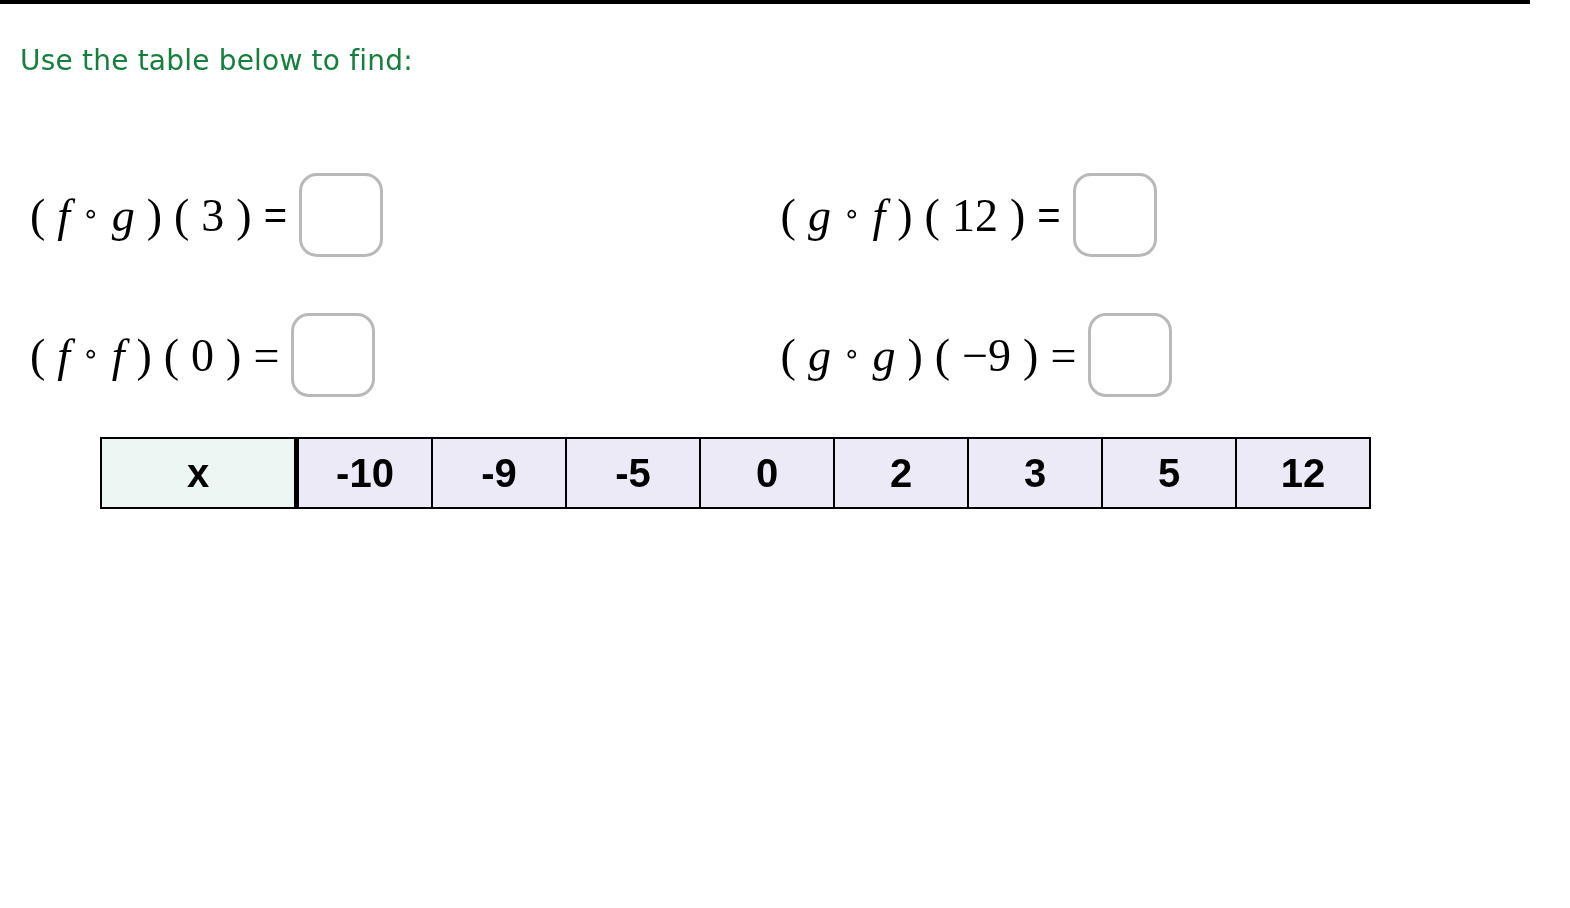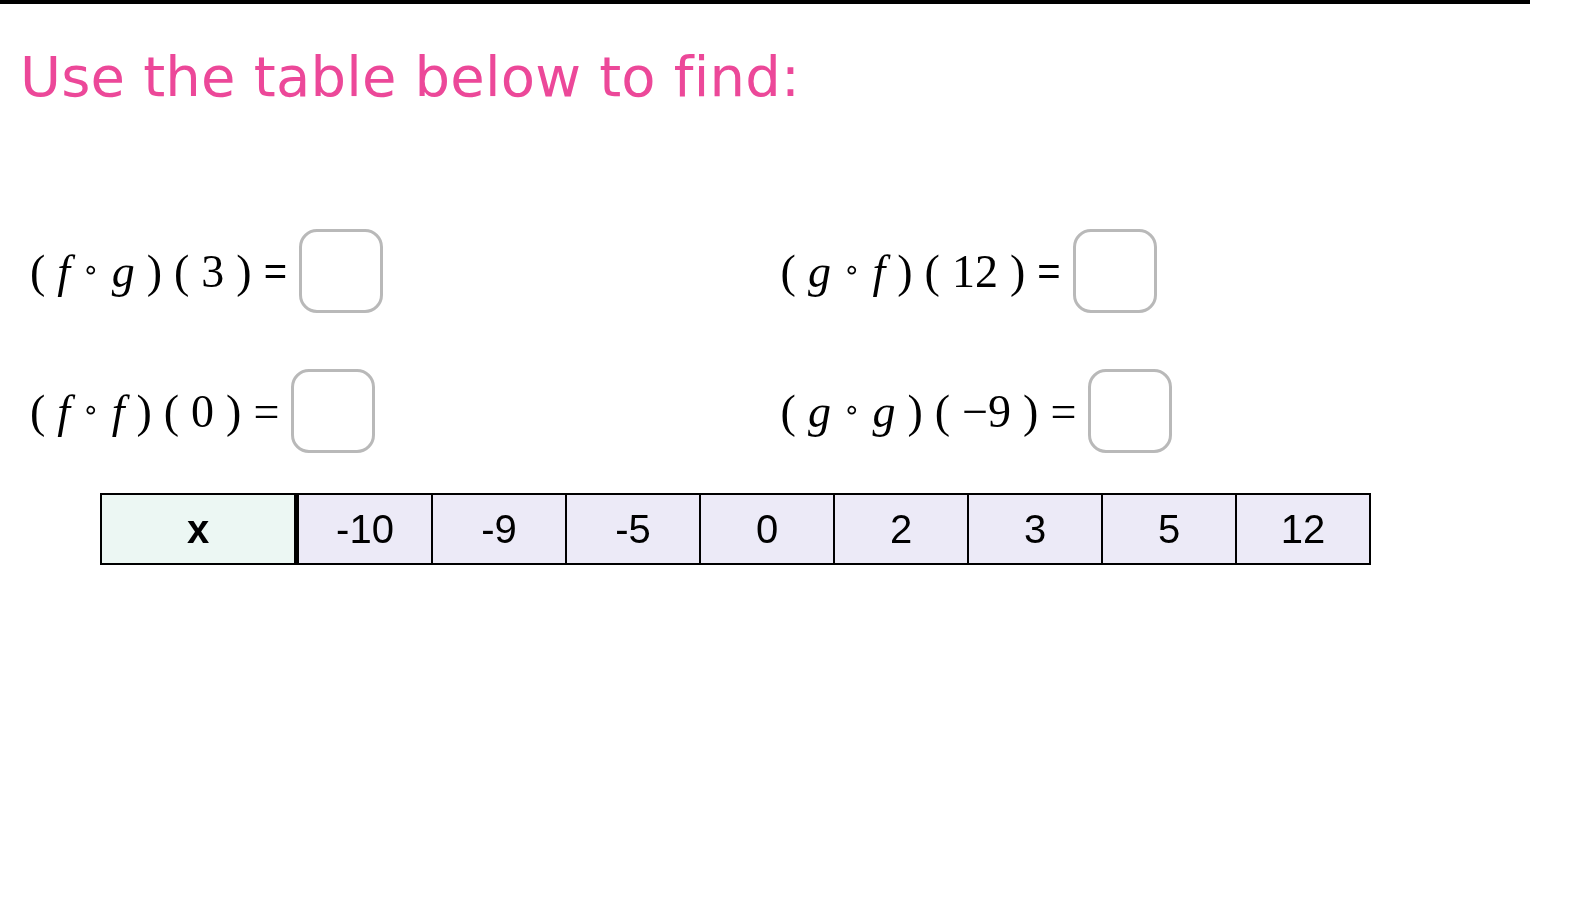--- a/index.html
+++ b/index.html
@@ -8,23 +8,23 @@
       background: #fff;
       font-family: "Lucida Sans", "Lucida Sans Unicode", "DejaVu Sans", Verdana, sans-serif;
     }
     .page {
       border-top: 4px solid #000;
       padding: 30px 20px 20px 20px;
       width: 1530px;
       box-sizing: border-box;
     }
     .prompt {
-      font-size: 56px;
-      color: #ec4899;
-      margin: 10px 0 120px 0;
+      font-size: 28px;
+      color: #15803d;
+      margin: 10px 0 96px 0;
       letter-spacing: 0.2px;
     }
     .eq-grid {
       display: grid;
       grid-template-columns: auto auto;
       column-gap: 60px;
       row-gap: 56px;
       margin-left: 10px;
       margin-bottom: 40px;
     }
@@ -54,21 +54,21 @@
     }
     table.func-table {
       border-collapse: collapse;
       margin: 20px 0 0 80px;
       font-size: 40px;
     }
     table.func-table th, table.func-table td {
       border: 2px solid #000;
       text-align: center;
       height: 66px;
-      font-weight: 400;
+      font-weight: 700;
     }
     table.func-table th {
       background: #ecf7f3;
       font-family: Georgia, "Times New Roman", serif;
       font-style: normal;
       min-width: 190px;
       border-right: 5px solid #000;
     }
     table.func-table th.hdr-x {
       font-family: "Lucida Sans", Verdana, sans-serif;

